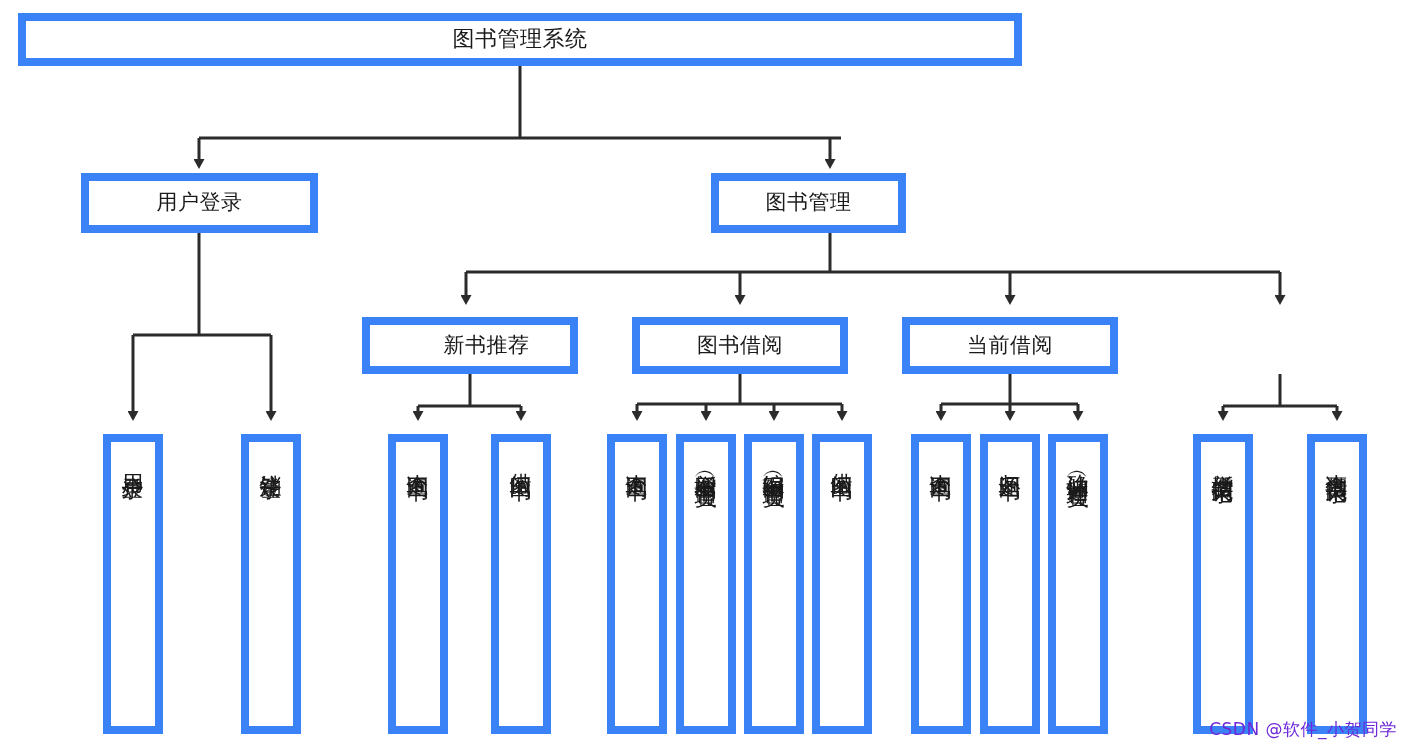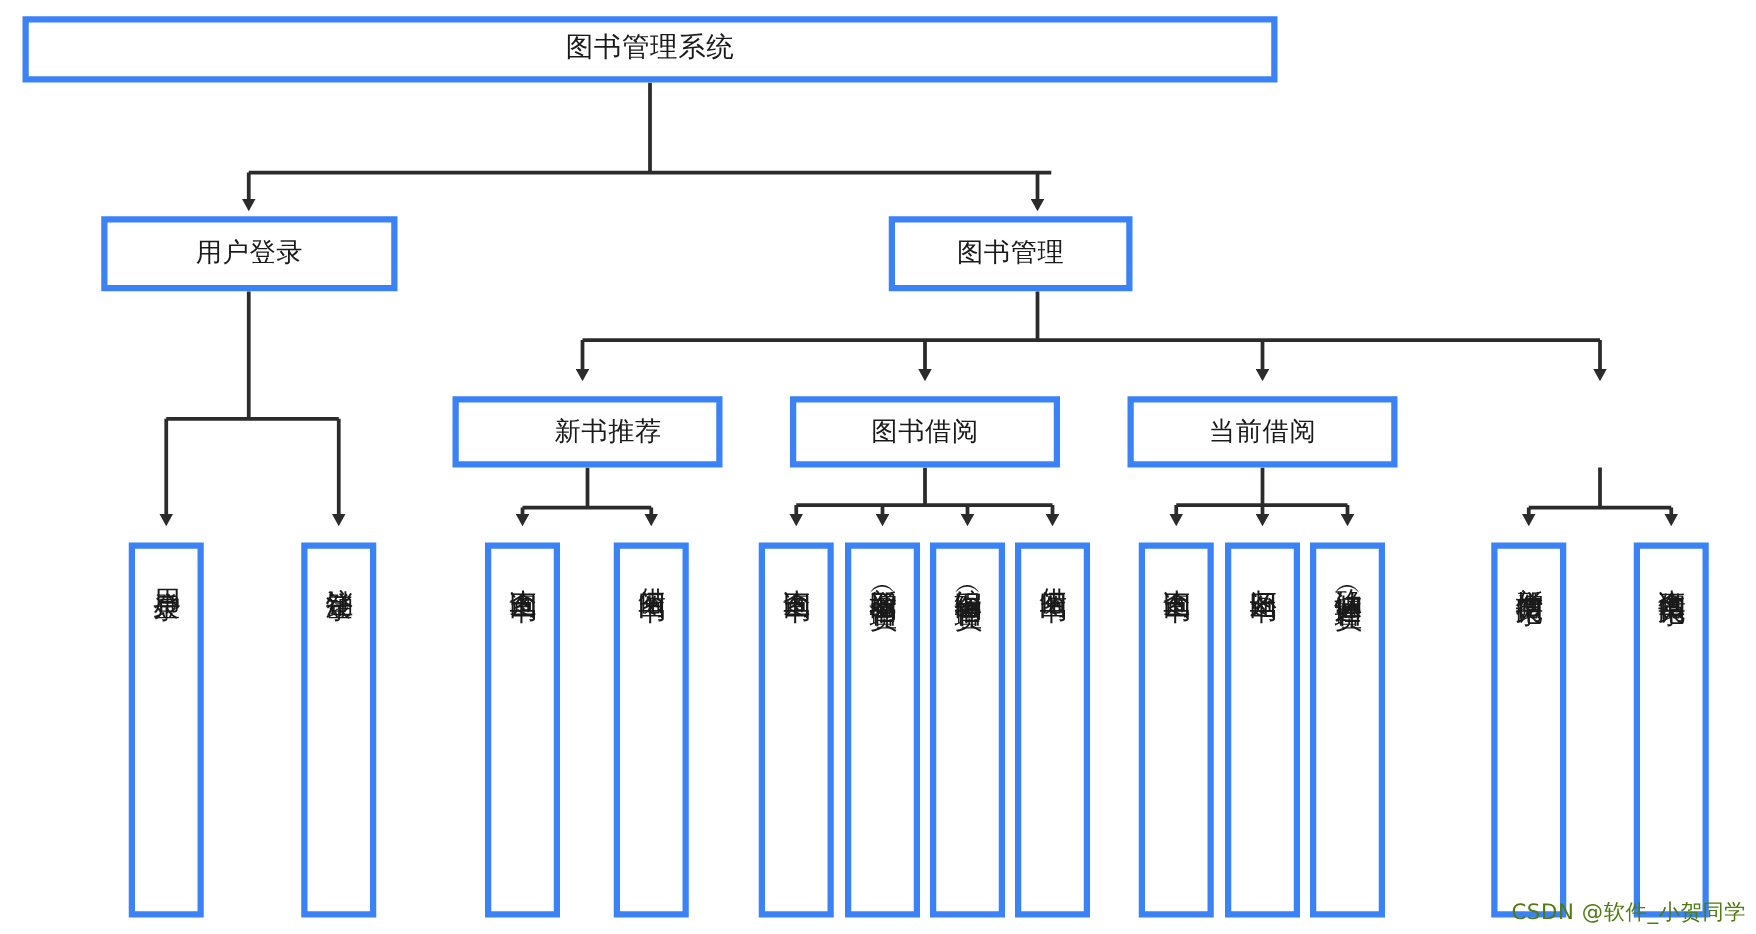--- a/index.html
+++ b/index.html
@@ -21,21 +21,21 @@
     position: absolute;
     left: 0;
     top: 0;
     width: 1405px;
     height: 747px;
     pointer-events: none;
   }
   .node {
     position: absolute;
     box-sizing: border-box;
-    border: 5px solid #3b82f6;
+    border: 8px solid #3b82f6;
     background: #ffffff;
     display: flex;
     align-items: center;
     justify-content: center;
     color: #1a1a1a;
   }
   .node .lbl {
     display: block;
     text-align: center;
     line-height: 1.12;
@@ -59,21 +59,21 @@
     font-size: 22px;
     line-height: 1.05;
     letter-spacing: 2px;
     white-space: nowrap;
   }
   .watermark {
     position: absolute;
     right: 8px;
     bottom: 6px;
     font-size: 17px;
-    color: #4d7c0f;
+    color: #6d28d9;
     white-space: nowrap;
     letter-spacing: 0.5px;
   }
 </style>
 </head>
 <body>
 
 <div id="canvas">
 
   <svg id="edges" viewBox="0 0 1405 747">

